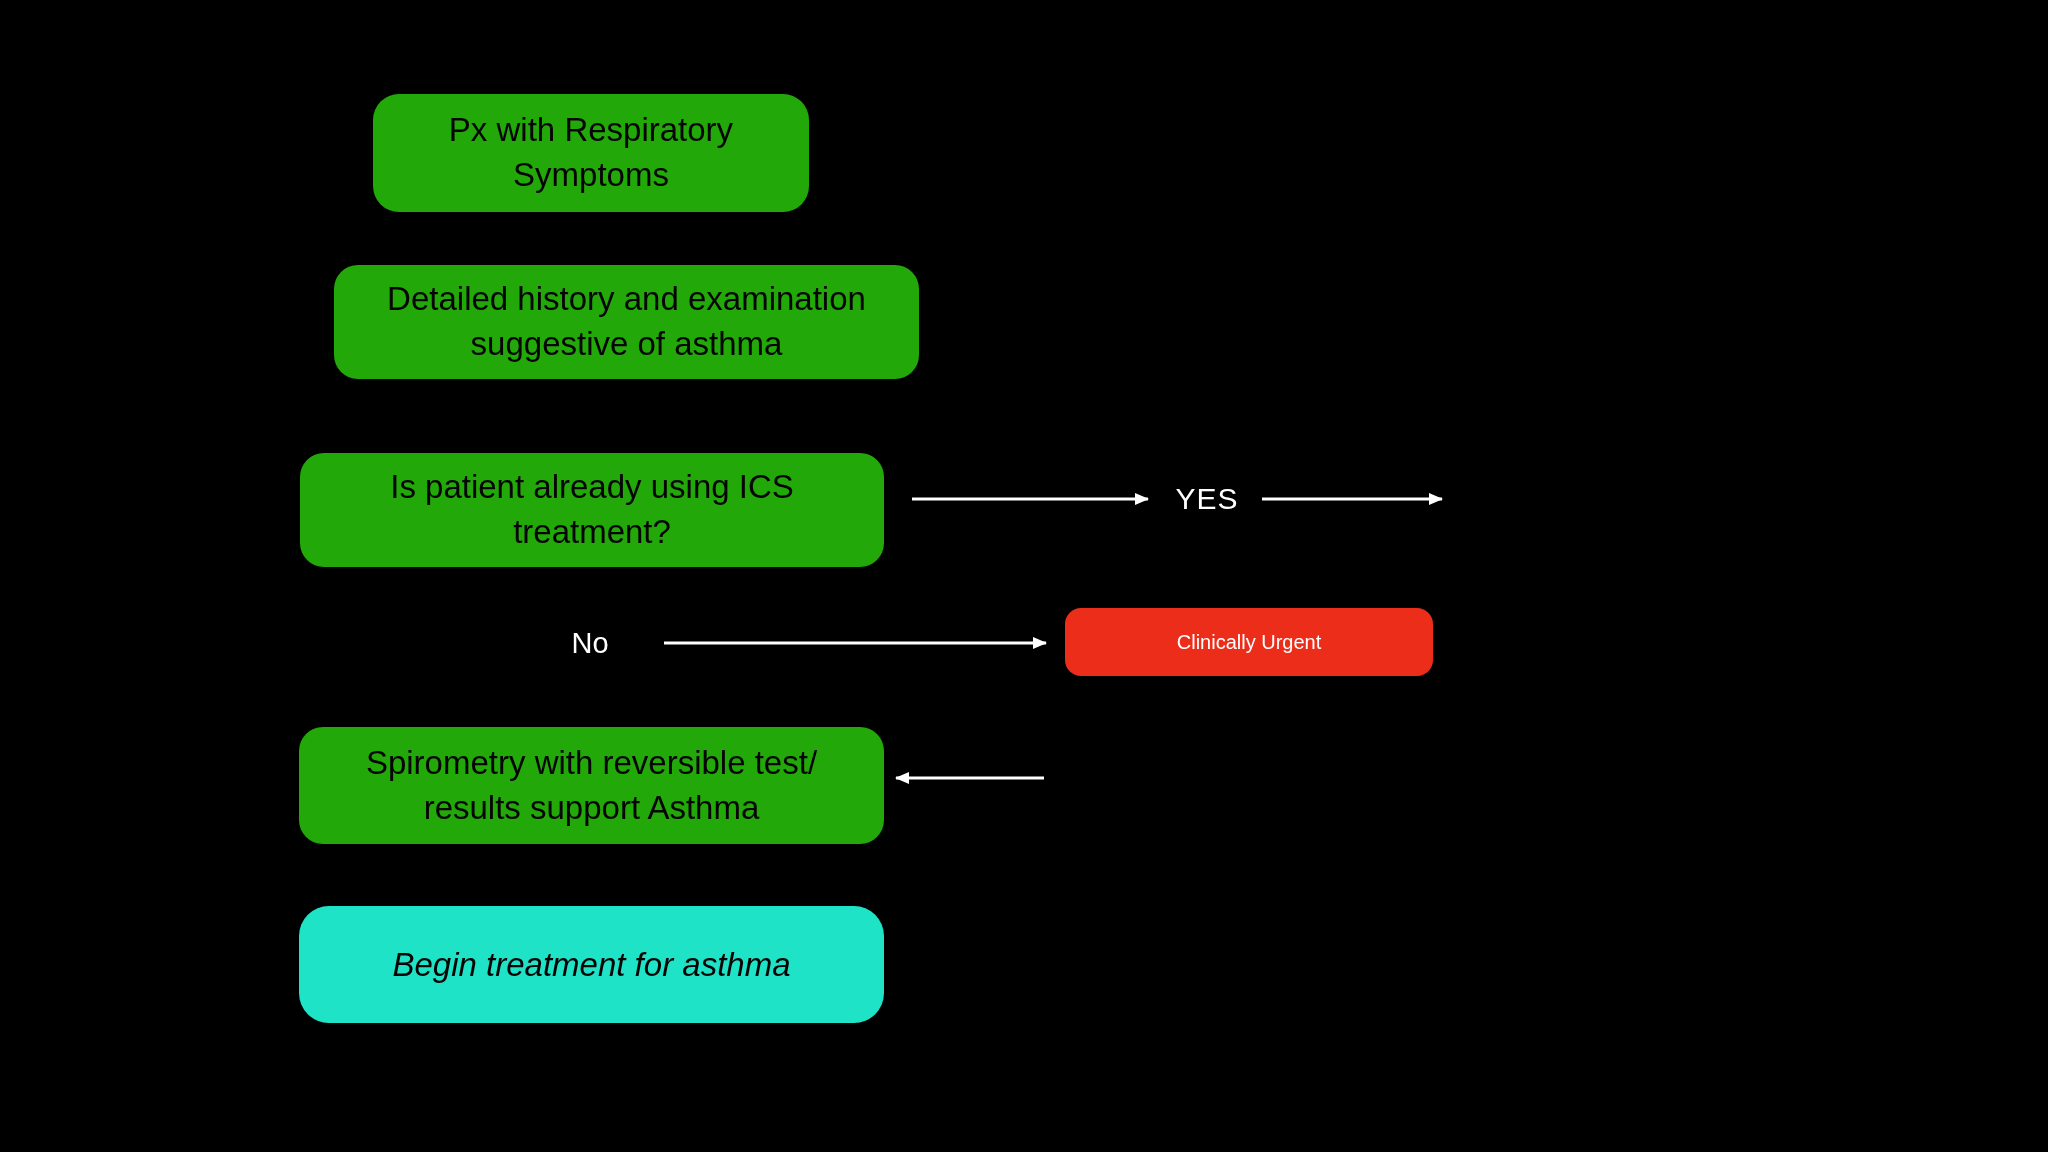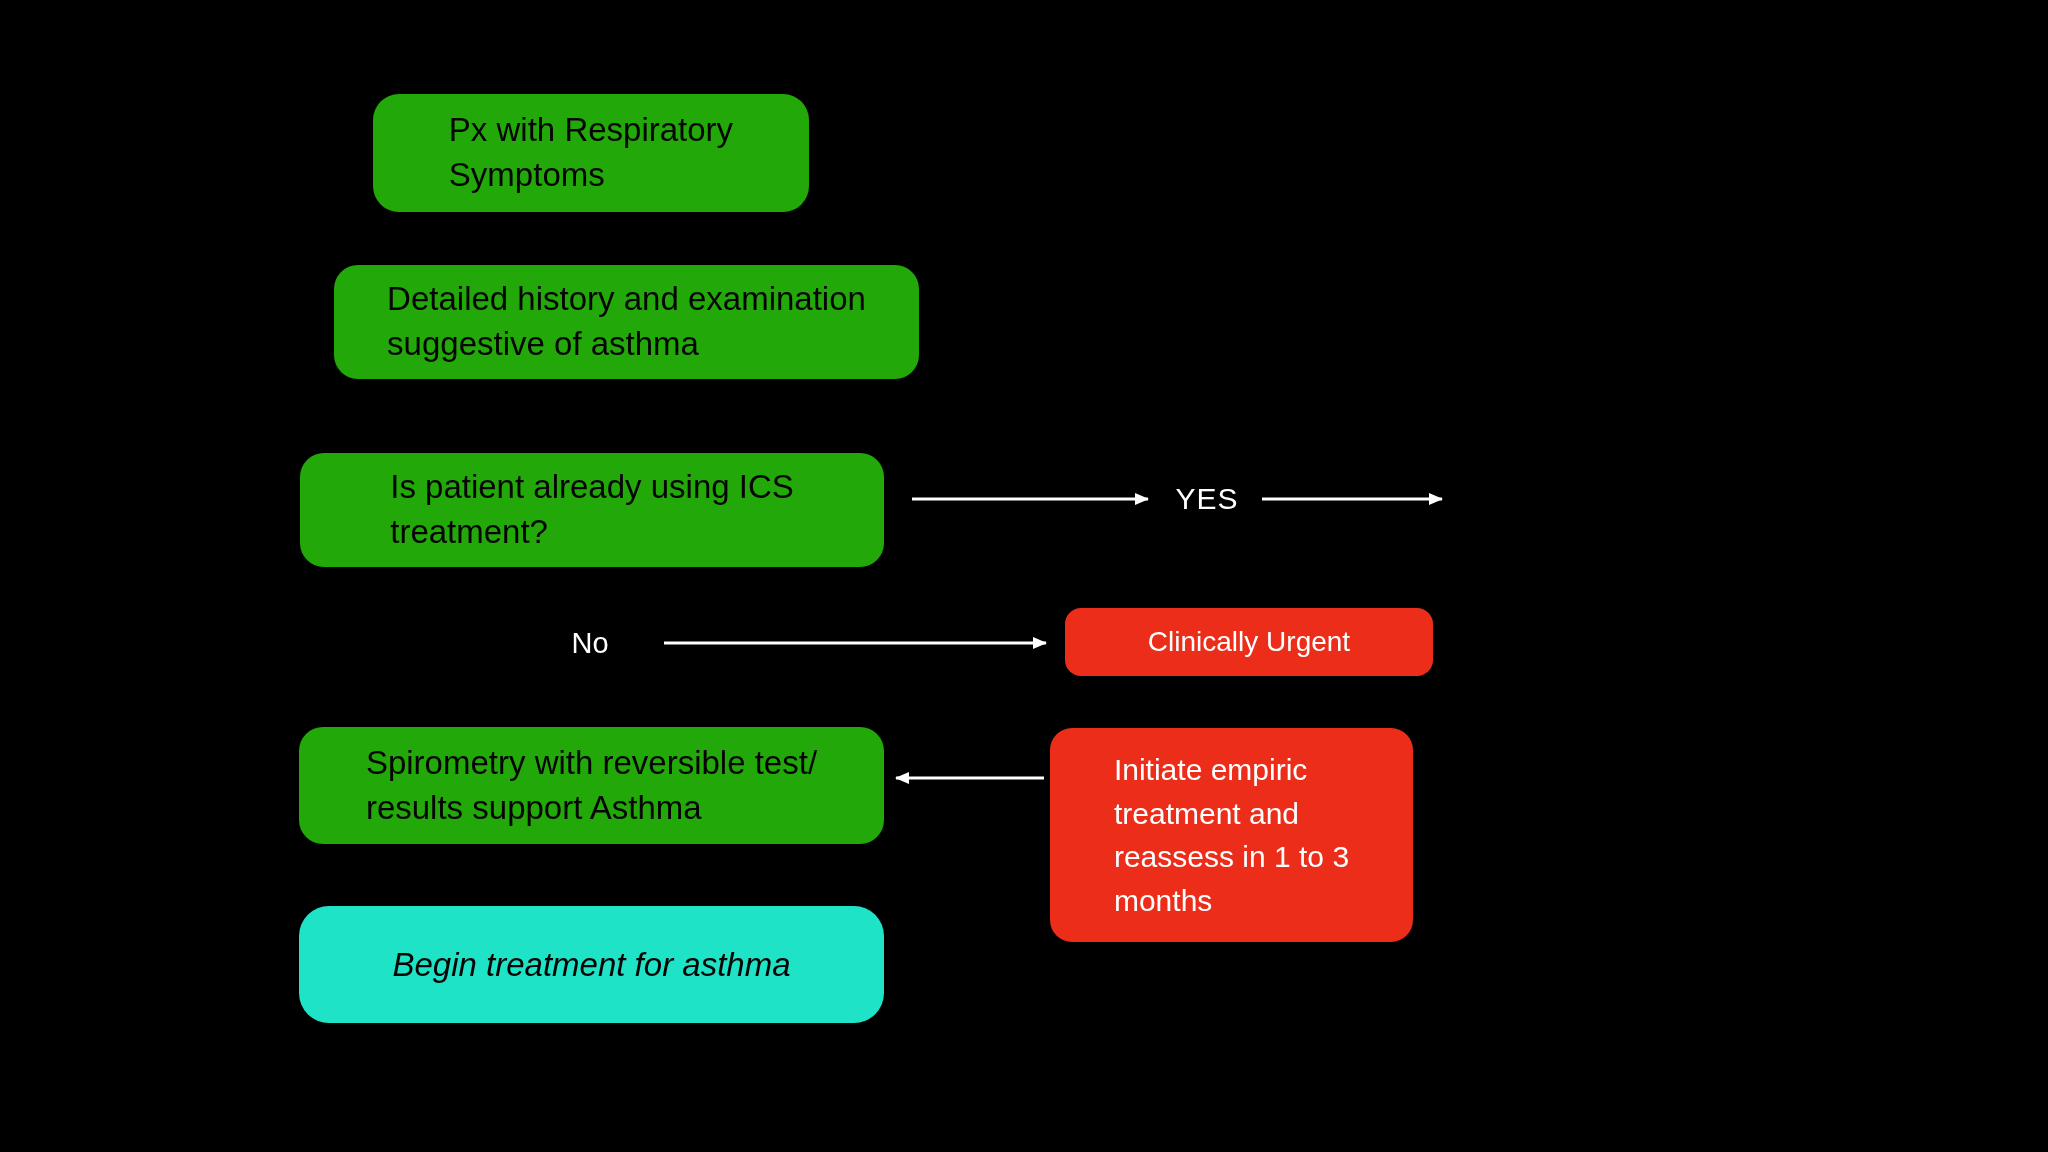--- a/index.html
+++ b/index.html
@@ -6,28 +6,28 @@
   body{
     width:2048px;height:1152px;
     background:#000000;
     font-family:"Liberation Sans","DejaVu Sans",sans-serif;
     position:relative;overflow:hidden;
   }
   .canvas{position:absolute;left:0;top:0;width:2048px;height:1152px;}
   .node{
     position:absolute;
     display:flex;align-items:center;justify-content:center;
-    text-align:left;white-space:pre-line;
+    text-align:center;white-space:pre-line;
     color:#050505;
   }
   #node-px{left:373px;top:94px;width:436px;height:118px;border-radius:26px;font-size:33px;line-height:1.35;}
   #node-history{left:299px;top:265px;width:585px;height:114px;border-radius:24px;font-size:33px;line-height:1.35;}
   #node-ics{left:300px;top:453px;width:584px;height:114px;border-radius:24px;font-size:33px;line-height:1.35;}
   #node-repeat{left:1455px;top:385px;width:368px;height:214px;border-radius:22px;font-size:31px;line-height:1.42;}
-  #node-urgent{left:1065px;top:608px;width:368px;height:68px;border-radius:16px;font-size:28px;color:#ffffff;}
+  #node-urgent{left:1065px;top:608px;width:368px;height:68px;border-radius:16px;font-size:20px;color:#ffffff;}
   #node-spirometry{left:299px;top:727px;width:585px;height:117px;border-radius:24px;font-size:33px;line-height:1.35;}
   #node-empiric{left:1050px;top:728px;width:363px;height:214px;border-radius:22px;font-size:30px;line-height:1.45;color:#ffffff;}
   #node-begin{left:299px;top:906px;width:585px;height:117px;border-radius:30px;font-size:33px;}
   .edge-label{
     position:absolute;color:#ffffff;text-align:center;
     display:flex;align-items:center;justify-content:center;
   }
   #label-yes{left:1147px;top:477px;width:120px;height:44px;font-size:30px;letter-spacing:1px;}
   #label-no{left:540px;top:621px;width:100px;height:44px;font-size:29px;}
   svg.arrows{position:absolute;left:0;top:0;pointer-events:none;}
@@ -45,24 +45,20 @@
 
   <div class="node" id="node-ics" style="background-color: rgb(35, 168, 10);">Is patient already using ICS
 treatment?</div>
 
 
   <div class="node" id="node-urgent" style="background-color: rgb(235, 45, 26);">Clinically Urgent</div>
 
   <div class="node" id="node-spirometry" style="background-color: rgb(35, 168, 10);">Spirometry with reversible test/
 results support Asthma</div>
 
-  <div class="node" id="node-empiric" style="background-color: rgb(235, 45, 26);">Initiate empiric
-treatment and
-reassess in 1 to 3
-months</div>
 
   <div class="node" id="node-begin" style="background-color: rgb(31, 227, 199); font-style: italic;">Begin treatment for asthma</div>
 
   <div class="edge-label" id="label-yes">YES</div>
 
   <div class="edge-label" id="label-no">No</div>
 
   <svg class="arrows" width="2048" height="1152" viewBox="0 0 2048 1152">
     <defs>
       <marker id="ah" markerWidth="18" markerHeight="14" refX="14" refY="7" orient="auto" markerUnits="userSpaceOnUse">

